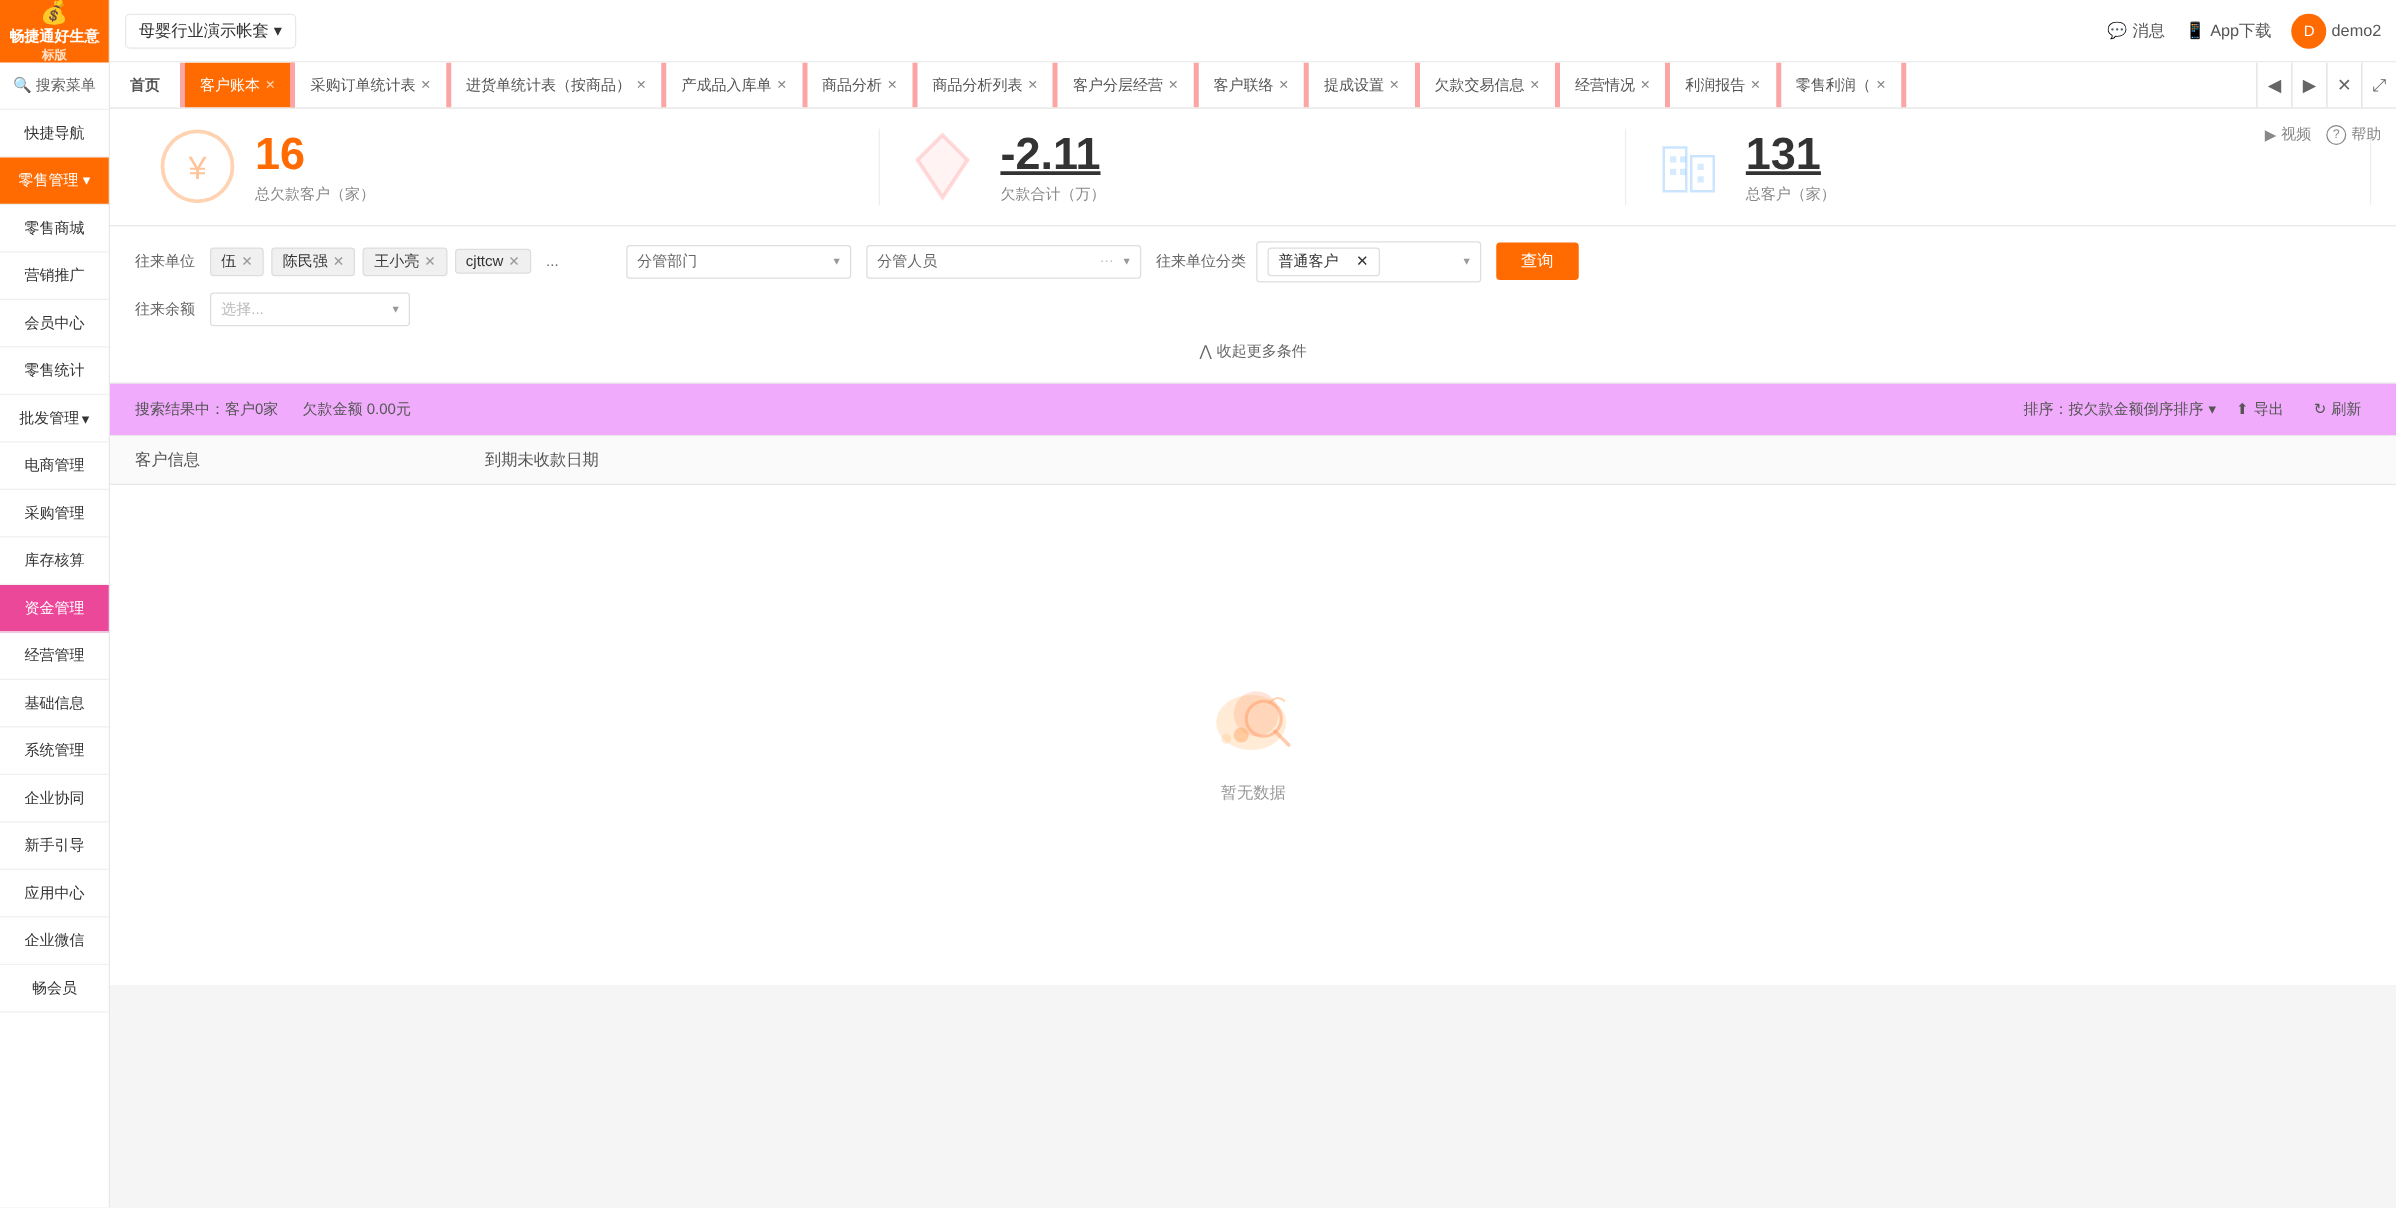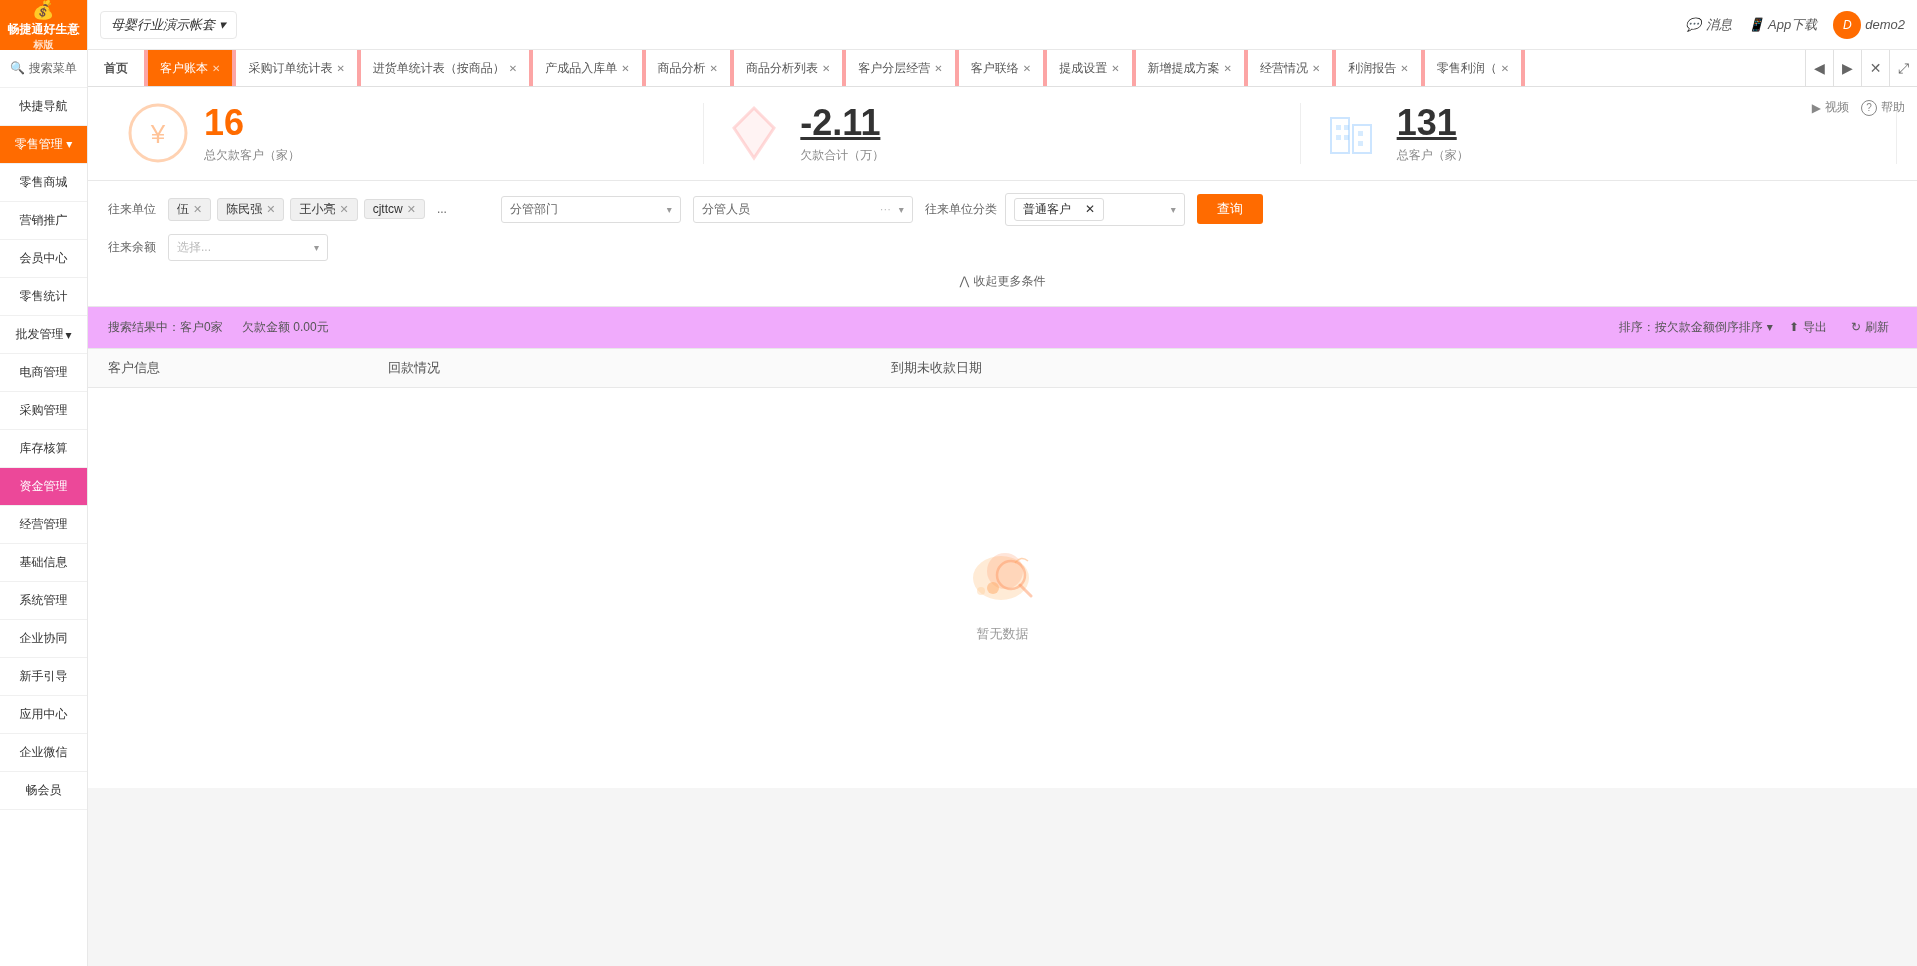--- a/index.html
+++ b/index.html
@@ -11,21 +11,21 @@
     .sidebar-logo .logo-icon { font-size: 18px; }
     .sidebar-search { padding: 10px 8px; font-size: 12px; color: #666; cursor: pointer; text-align: center; border-bottom: 1px solid #f0f0f0; }
     .sidebar-nav-item { padding: 10px 8px; font-size: 12px; color: #333; cursor: pointer; text-align: center; border-bottom: 1px solid #f0f0f0; }
     .sidebar-nav-item.active { background: #ff6b00; color: #fff; }
     .sidebar-nav-item.has-arrow { display: flex; align-items: center; justify-content: center; gap: 2px; }
 
     
     .main { flex: 1; display: flex; flex-direction: column; overflow: hidden; }
 
     
-    .topbar { height: 50px; background: #fff; border-bottom: 1px solid #e8e8e8; display: flex; align-items: center; padding: 0 12px; gap: 8px; font-style: italic; }
+    .topbar { height: 50px; background: #fff; border-bottom: 1px solid #e8e8e8; display: flex; align-items: center; padding: 0 12px; gap: 8px; }
     .topbar-left { display: flex; align-items: center; gap: 8px; flex: 1; }
     .topbar-dropdown { display: flex; align-items: center; gap: 4px; font-size: 13px; color: #333; cursor: pointer; border: 1px solid #e8e8e8; border-radius: 4px; padding: 4px 10px; }
     .topbar-right { display: flex; align-items: center; gap: 16px; font-size: 13px; color: #555; }
     .topbar-right-item { display: flex; align-items: center; gap: 4px; cursor: pointer; }
     .avatar { width: 28px; height: 28px; border-radius: 50%; background: #ff6b00; display: flex; align-items: center; justify-content: center; color: #fff; font-size: 12px; }
 
     
     .tabbar { background: #fff; border-bottom: 1px solid #e0e0e0; display: flex; align-items: center; overflow: hidden; min-height: 36px; }
     .tab { display: flex; align-items: center; gap: 4px; padding: 0 12px; height: 36px; font-size: 12px; color: #555; cursor: pointer; border-right: 4px solid #fca5a5; white-space: nowrap; flex-shrink: 0; }
     .tab.active { background: #ff6b00; color: #fff; }
@@ -219,21 +219,21 @@
     </div>
     <div class="tab">
       <span>客户联络</span>
       <span class="tab-close">✕</span>
     </div>
     <div class="tab">
       <span>提成设置</span>
       <span class="tab-close">✕</span>
     </div>
     <div class="tab">
-      <span>新增提成方案</span>
+      <span>欠款交易信息</span>
       <span class="tab-close">✕</span>
     </div>
     <div class="tab">
       <span>经营情况</span>
       <span class="tab-close">✕</span>
     </div>
     <div class="tab">
       <span>利润报告</span>
       <span class="tab-close">✕</span>
     </div>
@@ -387,21 +387,20 @@
         <div class="results-btn">
           <span>↻</span>
           <span>刷新</span>
         </div>
       </div>
     </div>
 
     <div class="table-area">
       <div class="table-header">
         <div class="table-header-cell">客户信息</div>
-        <div class="table-header-cell">回款情况</div>
         <div class="table-header-cell">到期未收款日期</div>
       </div>
       <div class="table-body">
 
         <div style="width:80px;height:80px;position:relative;margin-bottom:12px;">
           <svg width="80" height="80" viewBox="0 0 80 80">
             <ellipse cx="38" cy="45" rx="28" ry="22" fill="#ffcc99" opacity="0.4"></ellipse>
             <circle cx="42" cy="38" r="18" fill="#ff9966" opacity="0.25"></circle>
             <circle cx="48" cy="42" r="14" fill="none" stroke="#ff9966" stroke-width="2.5" opacity="0.5"></circle>
             <line x1="57" y1="52" x2="68" y2="63" stroke="#ff9966" stroke-width="3" stroke-linecap="round" opacity="0.5"></line>

